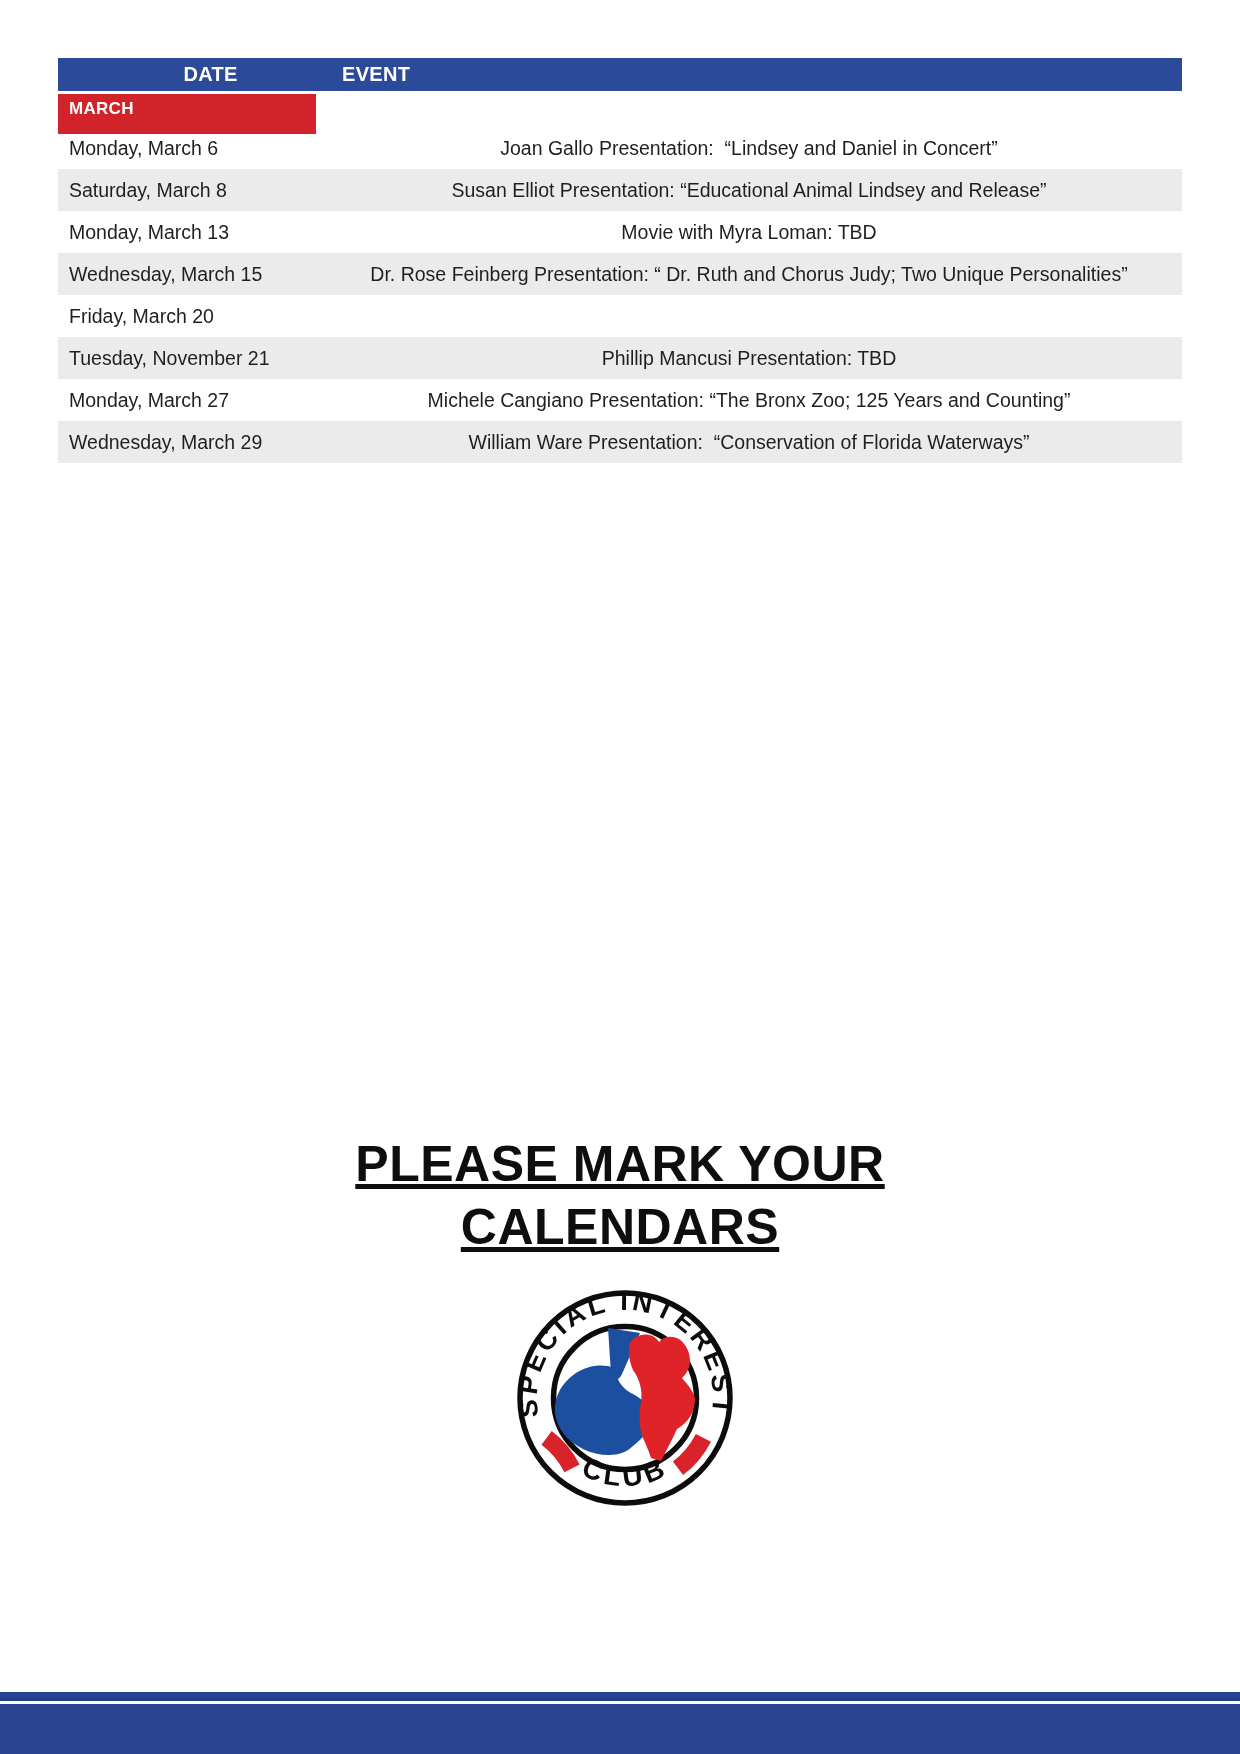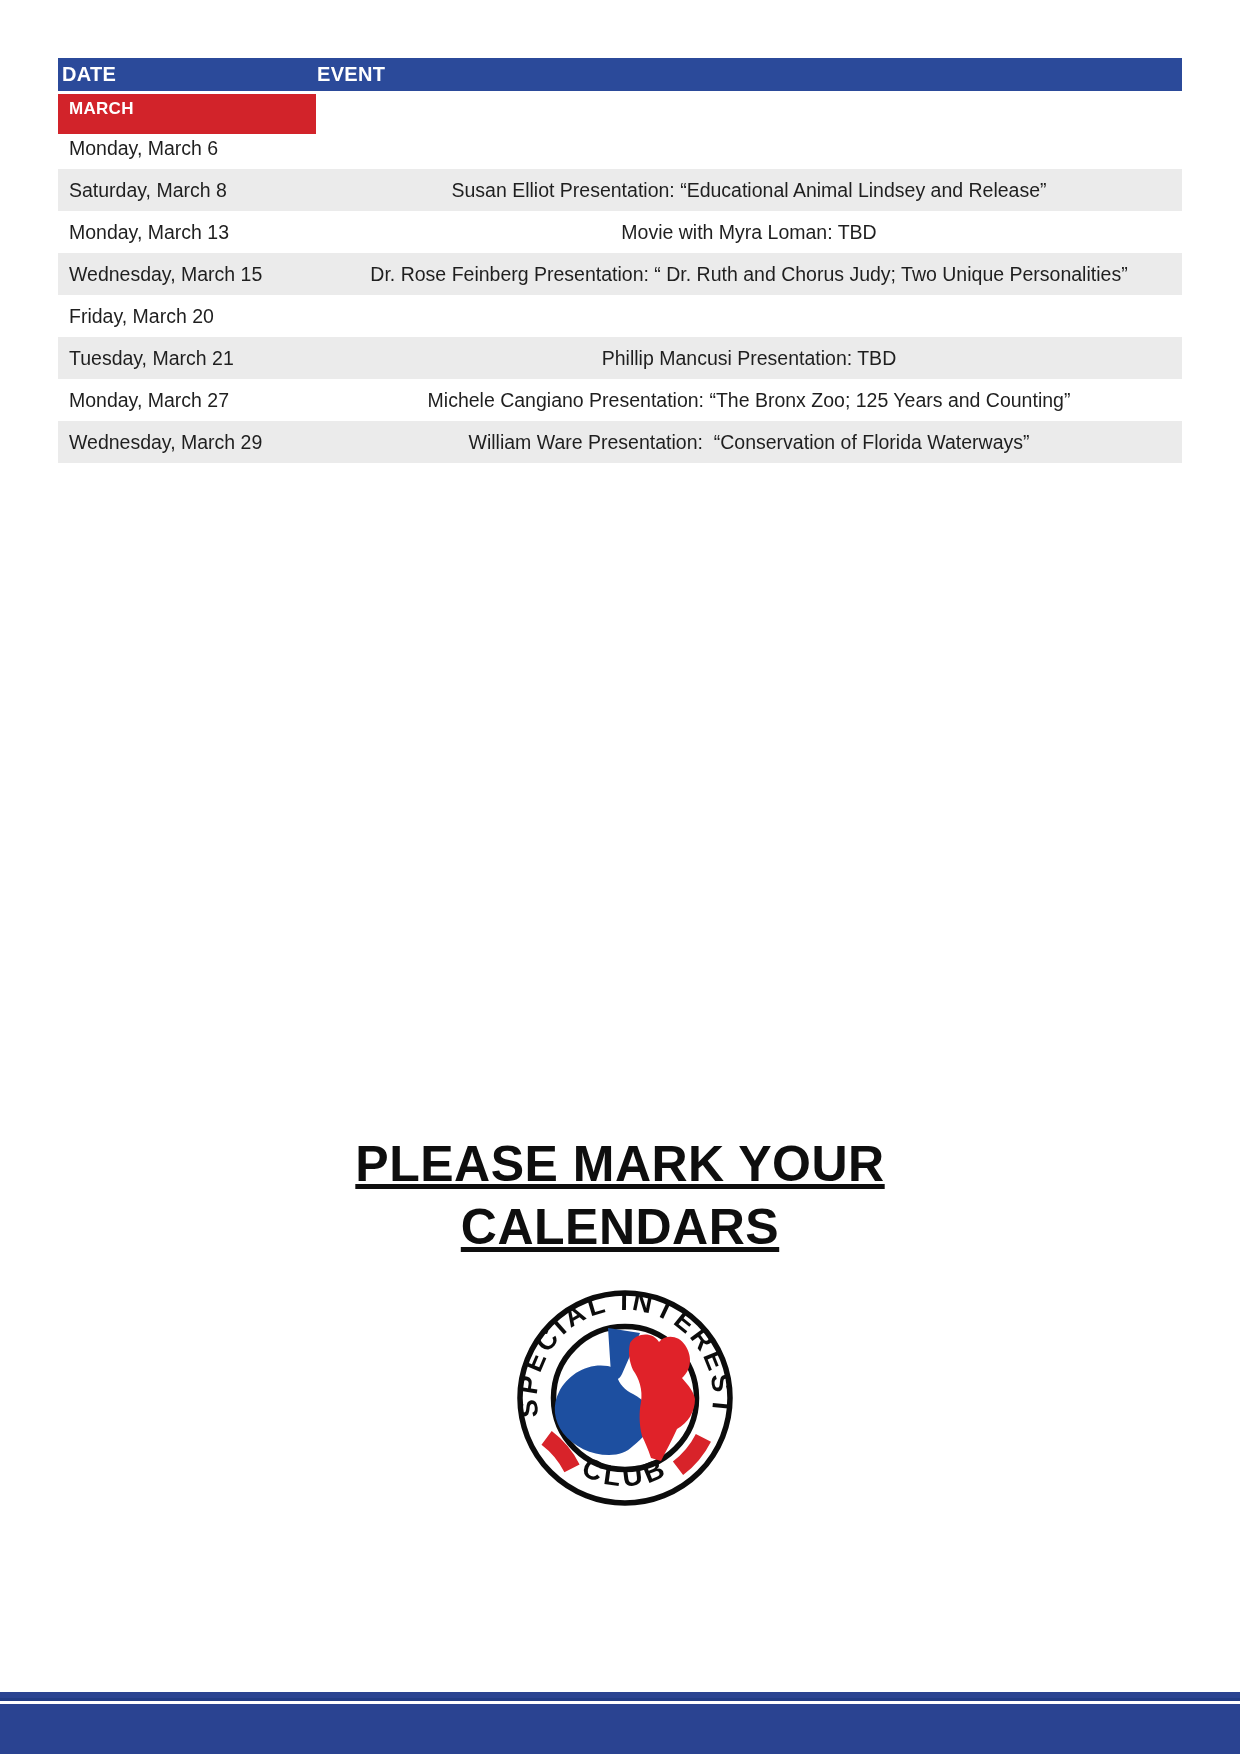--- a/index.html
+++ b/index.html
@@ -2,21 +2,21 @@
 <html style="--header-blue: #2b4a9a; --month-red: #d2232a; --row-gray: #ebebeb; --footer-blue: #2a4391;"><head>
 <meta charset="utf-8">
 <style>
   html,body{margin:0;padding:0;}
   body{font-family:"Liberation Sans","DejaVu Sans",sans-serif;background:#fff;}
   .page{position:relative;width:1240px;height:1754px;background:#fff;overflow:hidden;}
 
   
   .event-table{position:absolute;left:58px;top:58px;width:1124px;}
   .thead{display:flex;align-items:center;height:33px;background:var(--header-blue,#2b4a9a);color:#fff;font-weight:bold;font-size:20px;letter-spacing:.3px;}
-  .th-date{width:247px;padding-left:4px;}
+  .th-date{width:247px;padding-left:29px;text-align:center;}
   .th-event{flex:1;padding-left:8px;}
   .month-row{height:30px;margin-top:3px;}
   .month-chip{display:inline-block;width:247px;padding-left:11px;height:40px;line-height:30px;
     background:var(--month-red,#d2232a);color:#fff;font-weight:bold;font-size:17px;letter-spacing:.3px;}
   .rows{margin-top:3px;}
   .row{display:flex;align-items:center;height:42px;font-size:19.5px;color:#1f1f1f;background:#fff;gap:6px;}
   .row.alt{background:var(--row-gray,#ebebeb);}
   .cell-date{width:247px;padding-left:11px;white-space:pre;}
   .cell-event{flex:1;text-align:center;white-space:pre-wrap;padding-right:6px;}
 
@@ -42,20 +42,21 @@
     <div class="thead">
       <div class="th-date">DATE</div>
       <div class="th-event">EVENT</div>
     </div>
     <div class="month-row">
       <span class="month-chip">MARCH</span>
     </div>
     <div class="rows" id="rows">
   <div class="row">
     <div class="cell-date">Monday, March 6</div>
+    <div class="cell-event">Joan Gallo Presentation:  “Lindsey and Daniel in Concert”</div>
   </div>
 
   <div class="row alt">
     <div class="cell-date">Saturday, March 8</div>
     <div class="cell-event">Susan Elliot Presentation: “Educational Animal Lindsey and Release”</div>
   </div>
 
   <div class="row">
     <div class="cell-date">Monday, March 13</div>
     <div class="cell-event">Movie with Myra Loman: TBD</div>
@@ -64,21 +65,21 @@
   <div class="row alt">
     <div class="cell-date">Wednesday, March 15</div>
     <div class="cell-event">Dr. Rose Feinberg Presentation: “ Dr. Ruth and Chorus Judy; Two Unique Personalities”</div>
   </div>
 
   <div class="row">
     <div class="cell-date">Friday, March 20</div>
   </div>
 
   <div class="row alt">
-    <div class="cell-date">Tuesday, March 21</div>
+    <div class="cell-date">Tuesday, November 21</div>
     <div class="cell-event">Phillip Mancusi Presentation: TBD</div>
   </div>
 
   <div class="row">
     <div class="cell-date">Monday, March 27</div>
     <div class="cell-event">Michele Cangiano Presentation: “The Bronx Zoo; 125 Years and Counting”</div>
   </div>
 
   <div class="row alt">
     <div class="cell-date">Wednesday, March 29</div>

